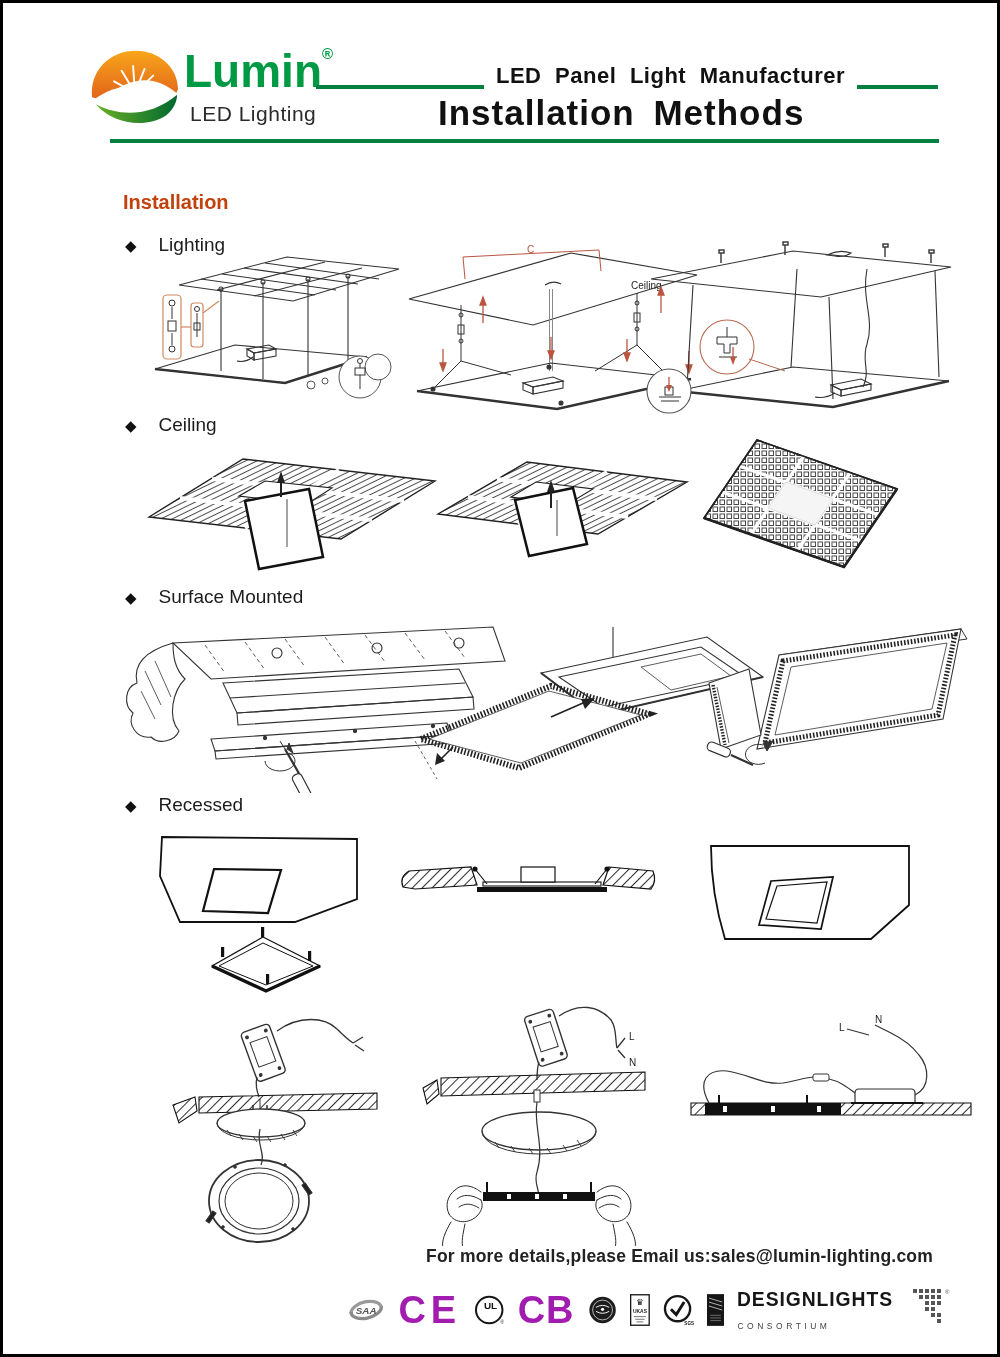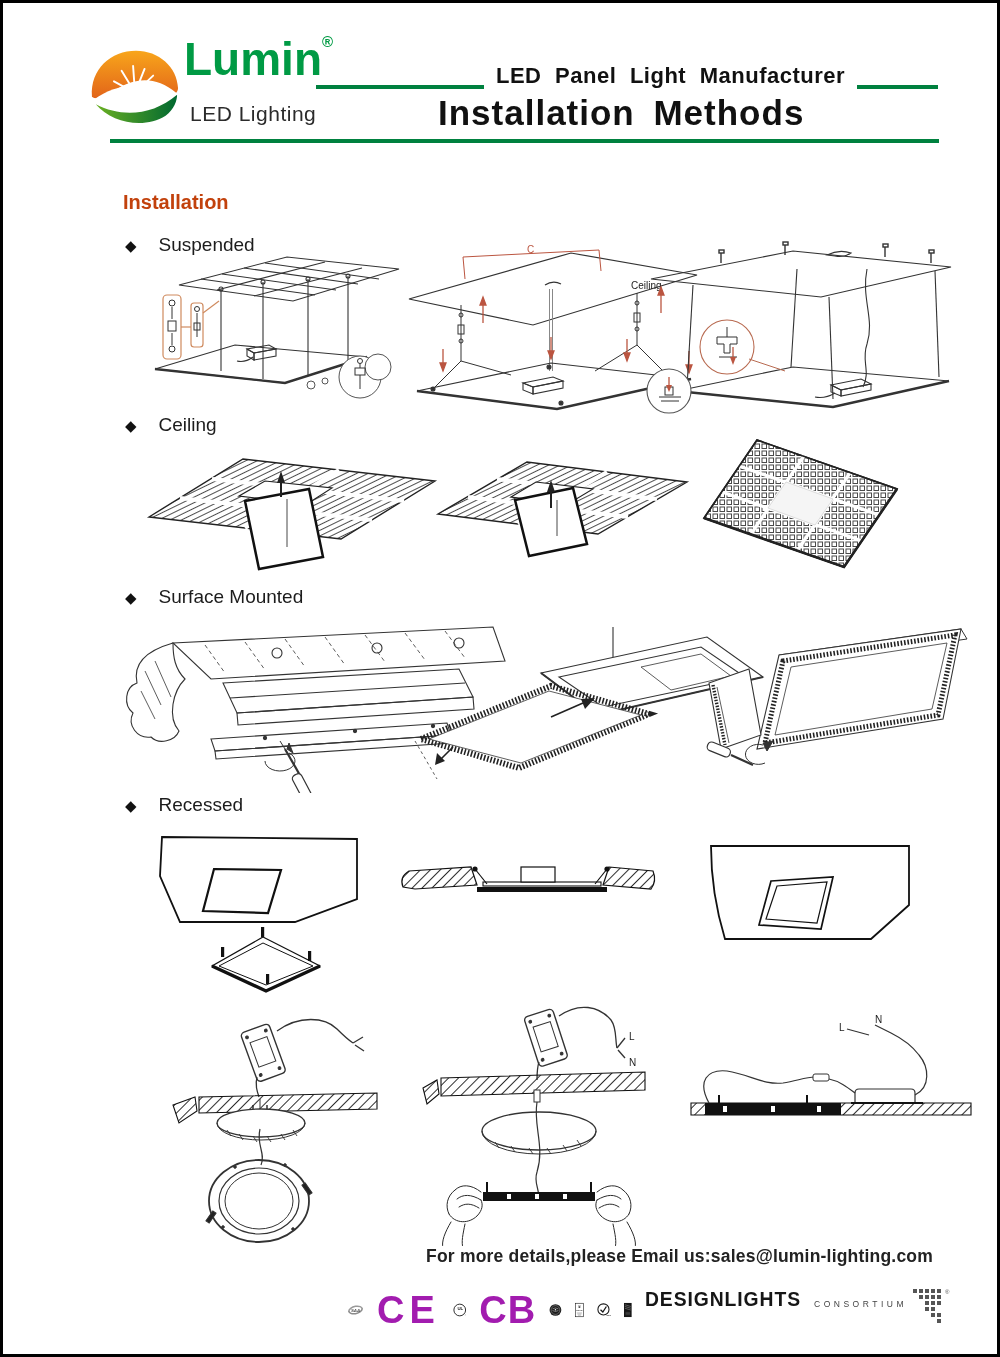--- a/index.html
+++ b/index.html
@@ -1,21 +1,21 @@
 <!DOCTYPE html>
 <html><head>
 <meta charset="utf-8">
 <style>
   *{margin:0;padding:0;box-sizing:border-box}
   html,body{background:#fff}
   .page{position:relative;width:1000px;height:1357px;background:#fff;border:3px solid #000;
         font-family:"Liberation Sans",sans-serif;color:#1a1a1a;overflow:hidden}
   .abs{position:absolute}
   
-  .brand{position:absolute;left:181px;top:31px;font-size:46px;font-weight:bold;color:#009a44;letter-spacing:0;line-height:1}
+  .brand{position:absolute;left:181px;top:43px;font-size:46px;font-weight:bold;color:#009a44;letter-spacing:0;line-height:1}
   .brand sup{font-size:15px;vertical-align:28px;font-weight:bold;color:#009a44}
   .tagline{position:absolute;left:187px;top:99px;font-size:21px;color:#2b2b2b;letter-spacing:.5px}
   .mfr-row{position:absolute;left:313px;top:60px;width:622px;display:flex;align-items:flex-end}
   .dash{height:4px;background:#00813f}
   .dash.long{flex:0 0 168px}
   .dash.short{flex:1 1 auto}
   .subtitle{font-size:22px;font-weight:bold;color:#111;padding:0 12px;word-spacing:7px;letter-spacing:.5px;white-space:nowrap}
   .doc-title{position:absolute;left:435px;top:90px;width:500px;text-align:left;font-size:35px;font-weight:bold;
              color:#111;letter-spacing:1px;word-spacing:8px;white-space:nowrap}
   .header-rule{position:absolute;left:107px;top:136px;width:829px;height:4px;background:#00813f}
@@ -23,21 +23,21 @@
   .installation-heading{position:absolute;left:120px;top:188px;font-size:20px;font-weight:bold;color:#c2410c}
   .section-label{position:absolute;left:122px;font-size:19px;color:#1c1c1c;display:flex;align-items:center}
   .diamond{font-size:15px;margin-right:22px;color:#111;line-height:1}
   
   .footer-contact{position:absolute;right:64px;top:1243px;font-size:17.5px;font-weight:bold;color:#222;letter-spacing:.2px}
   .cert-row{position:absolute;left:344px;top:1278px;width:606px;height:58px;display:flex;align-items:center;gap:13px}
   .cert-ce,.cert-cb{font-size:38px;font-weight:bold;color:#a21caf;line-height:1}
   .cert-ce{letter-spacing:5px}
   .cert-cb{letter-spacing:1px}
   .dlc{display:flex;align-items:flex-start;gap:4px}
-  .dlc-text{display:flex;flex-direction:row;align-items:center}
+  .dlc-text{display:flex;flex-direction:column;align-items:flex-start}
   .dlc-title{font-size:21px;font-weight:bold;color:#161616;letter-spacing:1px;display:inline-block;transform:scaleX(.92);transform-origin:left}
   .dlc-sub{font-size:8.5px;color:#444;letter-spacing:3.5px;margin-top:10px}
   svg{display:block}
 </style>
 </head>
 <body>
 
 <div class="page">
 
   <svg width="0" height="0" style="position:absolute" aria-hidden="true">
@@ -83,21 +83,21 @@
     <span class="subtitle">LED Panel Light Manufacturer</span>
     <span class="dash short"></span>
   </div>
   <div class="doc-title">Installation Methods</div>
   <div class="header-rule"></div>
 
   <div class="installation-heading">Installation</div>
 
   <div class="section-label" style="top:231px">
     <span class="diamond">◆</span>
-    <span>Suspended</span>
+    <span>Lighting</span>
   </div>
   <div class="section-label" style="top:411px">
     <span class="diamond">◆</span>
     <span>Ceiling</span>
   </div>
   <div class="section-label" style="top:583px">
     <span class="diamond">◆</span>
     <span>Surface Mounted</span>
   </div>
   <div class="section-label" style="top:791px">

